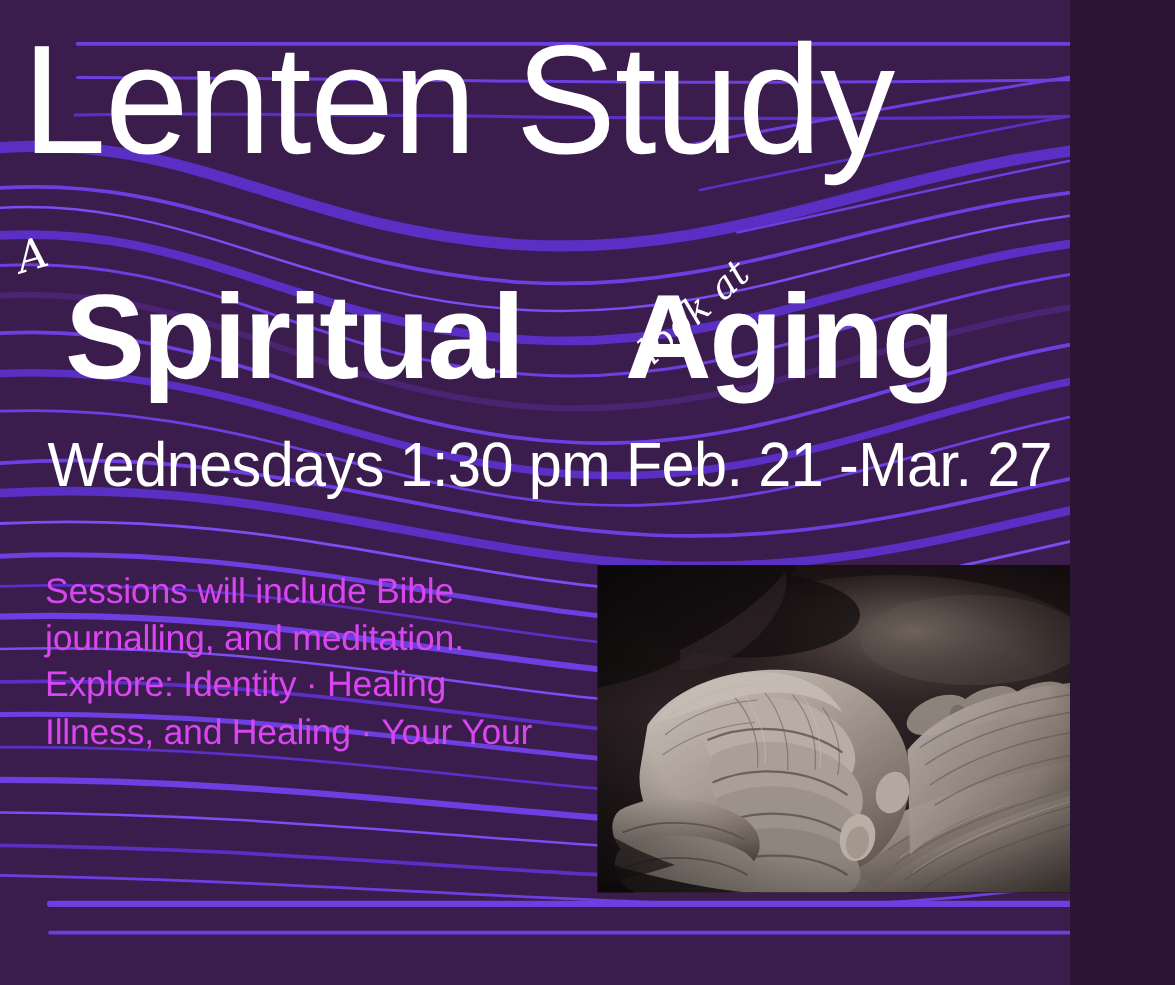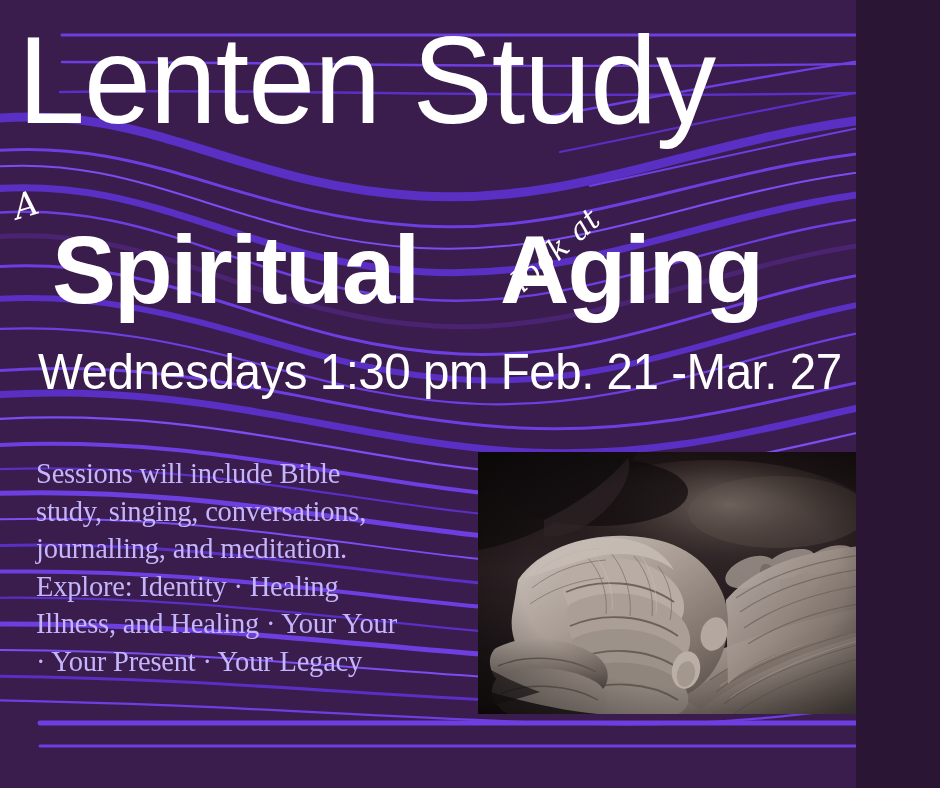--- a/index.html
+++ b/index.html
@@ -102,22 +102,22 @@
     transform-origin: left top;
     white-space: nowrap;
   }
 
   
   .bodycopy {
     position: absolute;
     left: 36px;
     top: 455px;
     width: 440px;
-    color: #c4b5fd;
-    font-family: Liberation Serif, serif;
+    color: #d946ef;
+    font-family: Liberation Sans, sans-serif;
     font-weight: 300;
     font-size: 28.5px;
     line-height: 37.5px;
     letter-spacing: -0.2px;
   }
   .bodycopy .ln { display: block; white-space: nowrap; }
 
   
   .photo {
     position: absolute;
@@ -189,25 +189,23 @@
   <div class="subhead">
     <span>Spiritual</span><span class="gap"></span><span>Aging</span>
   </div>
 
   <div class="script script-lookat">look at</div>
 
   <div class="dateline">Wednesdays 1:30 pm Feb. 21 -Mar. 27</div>
 
   <div class="bodycopy">
     <span class="ln">Sessions will include Bible</span>
-    <span class="ln">study, singing, conversations,</span>
     <span class="ln">journalling, and meditation.</span>
     <span class="ln">Explore: Identity · Healing</span>
     <span class="ln">Illness, and Healing · Your Your</span>
-    <span class="ln">· Your Present · Your Legacy</span>
   </div>
 
   <div class="photo">
     <svg width="410" height="262" viewBox="0 0 410 262" aria-hidden="true">
       <defs>
         <linearGradient id="bgTop" x1="0" y1="0" x2="0" y2="1">
           <stop offset="0%" stop-color="#1a1114"></stop>
           <stop offset="45%" stop-color="#2a2024"></stop>
           <stop offset="100%" stop-color="#120d10"></stop>
         </linearGradient>

